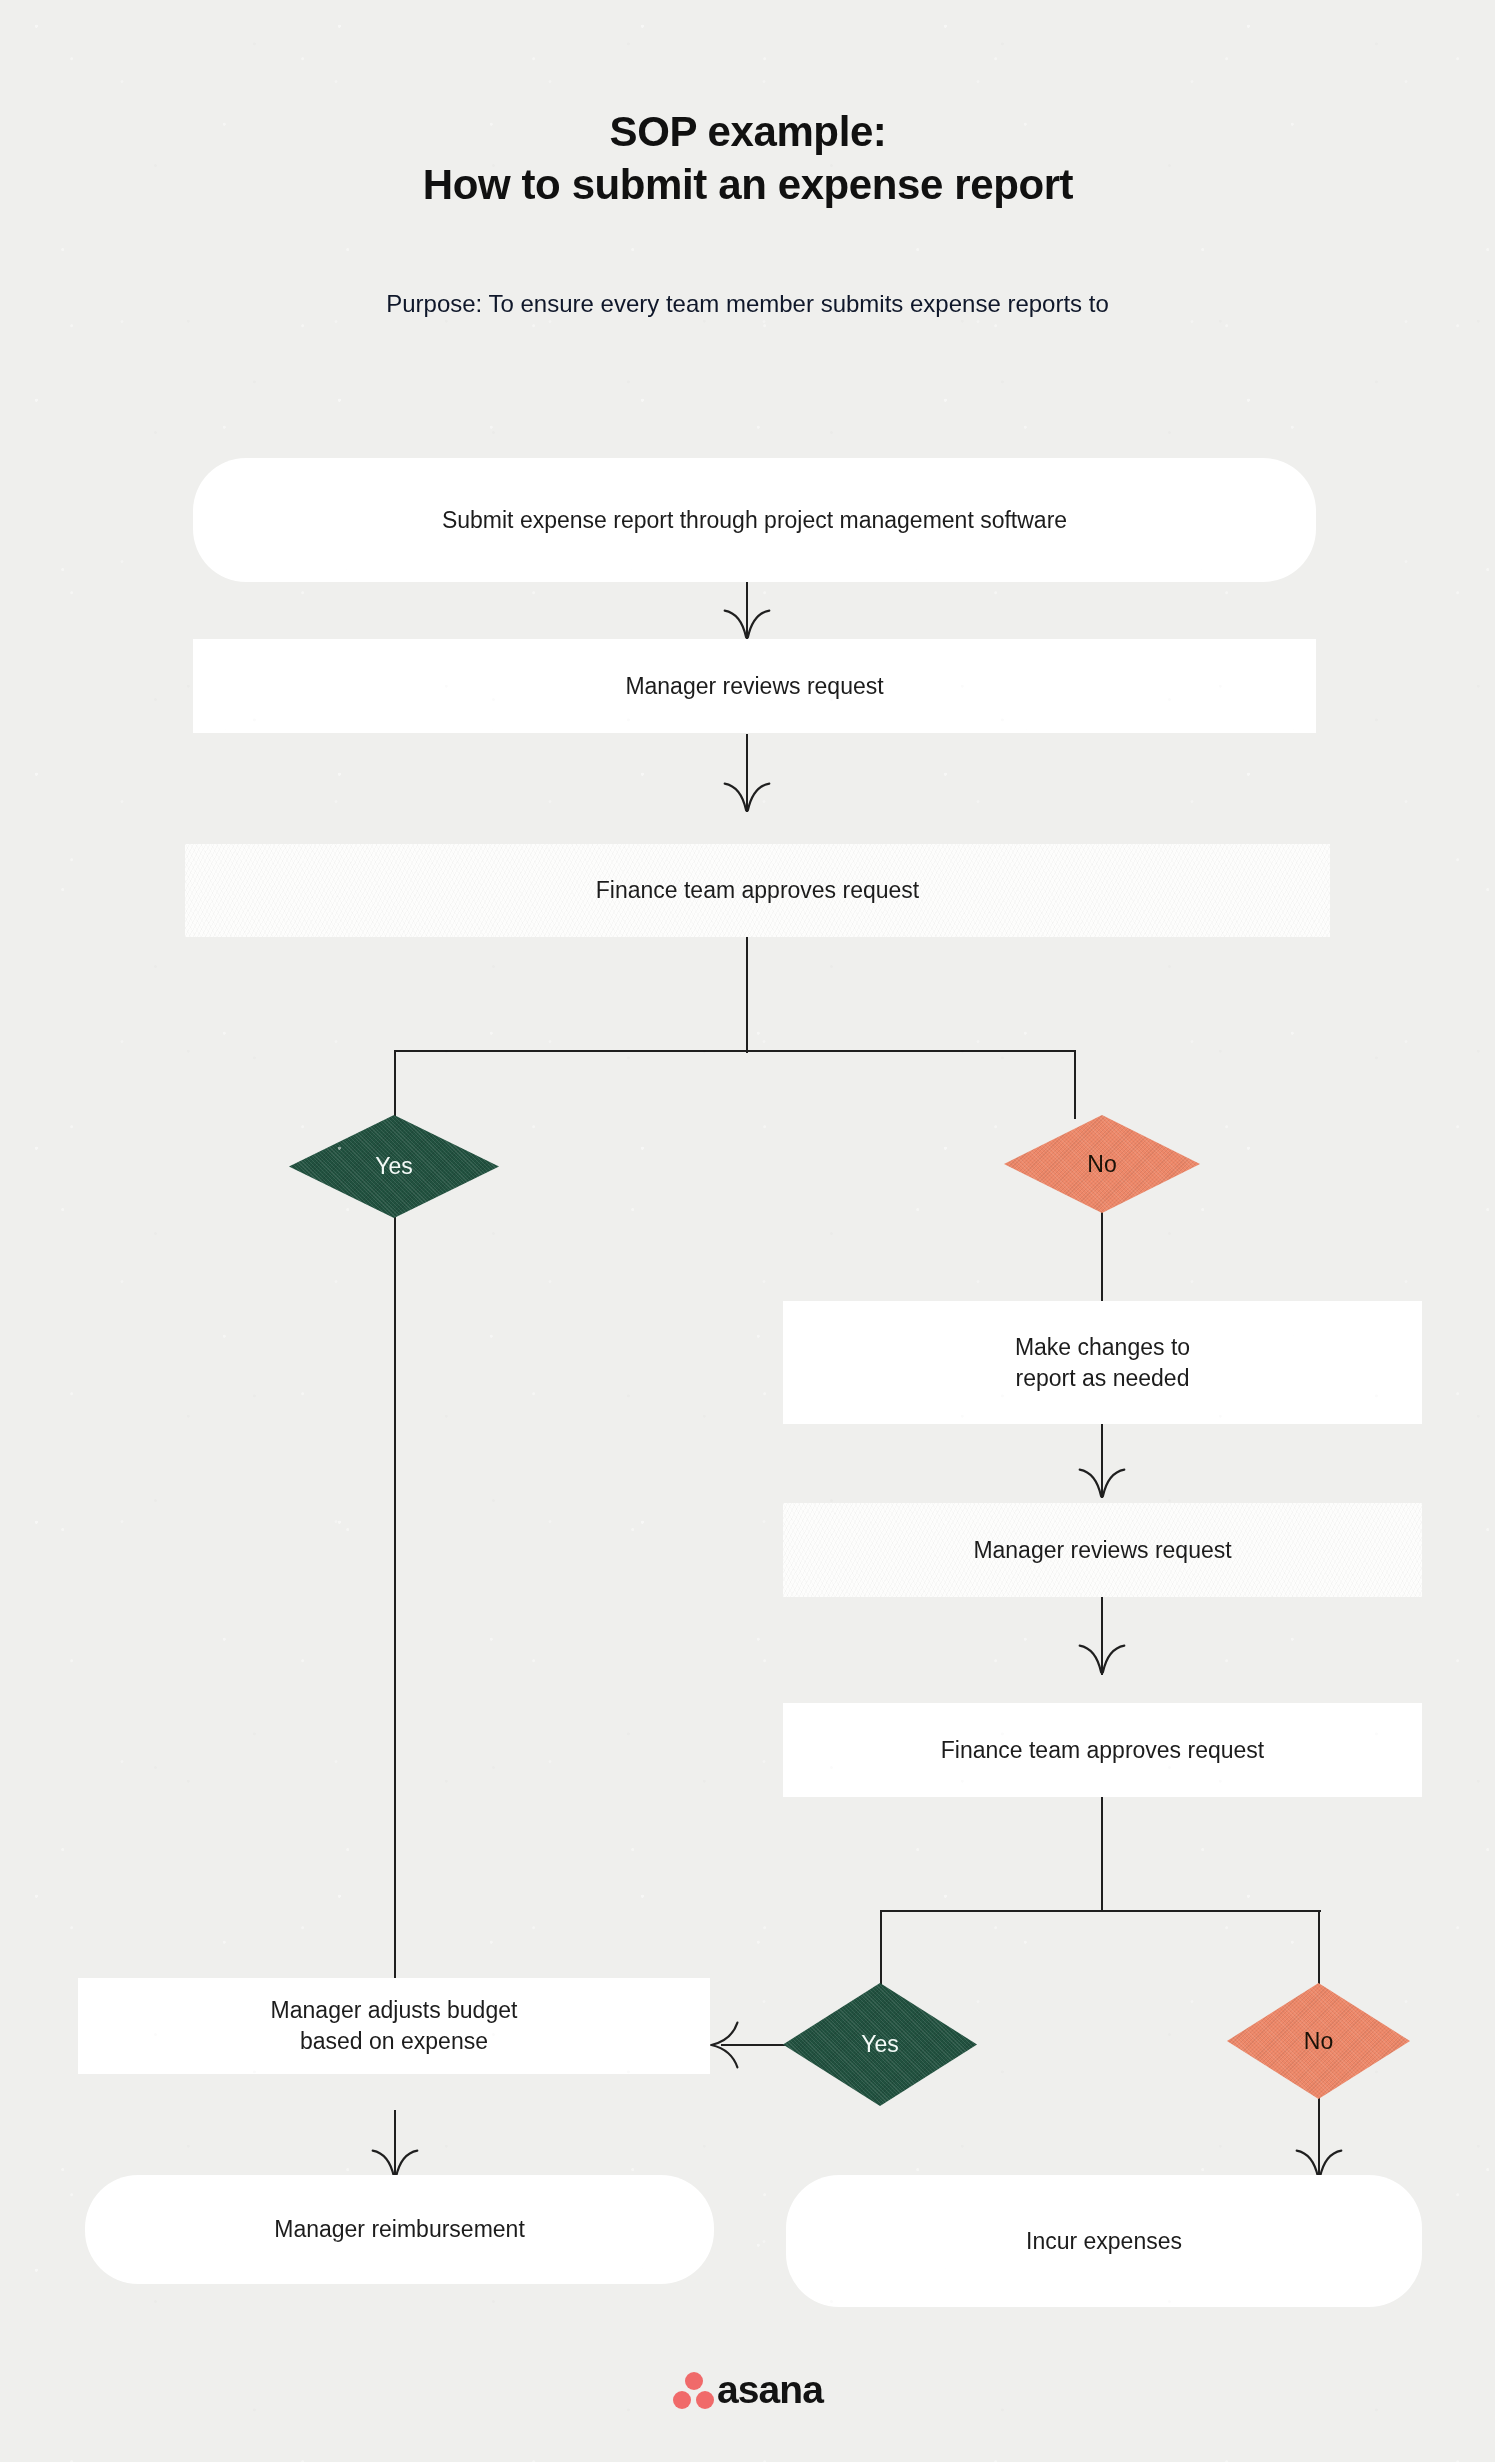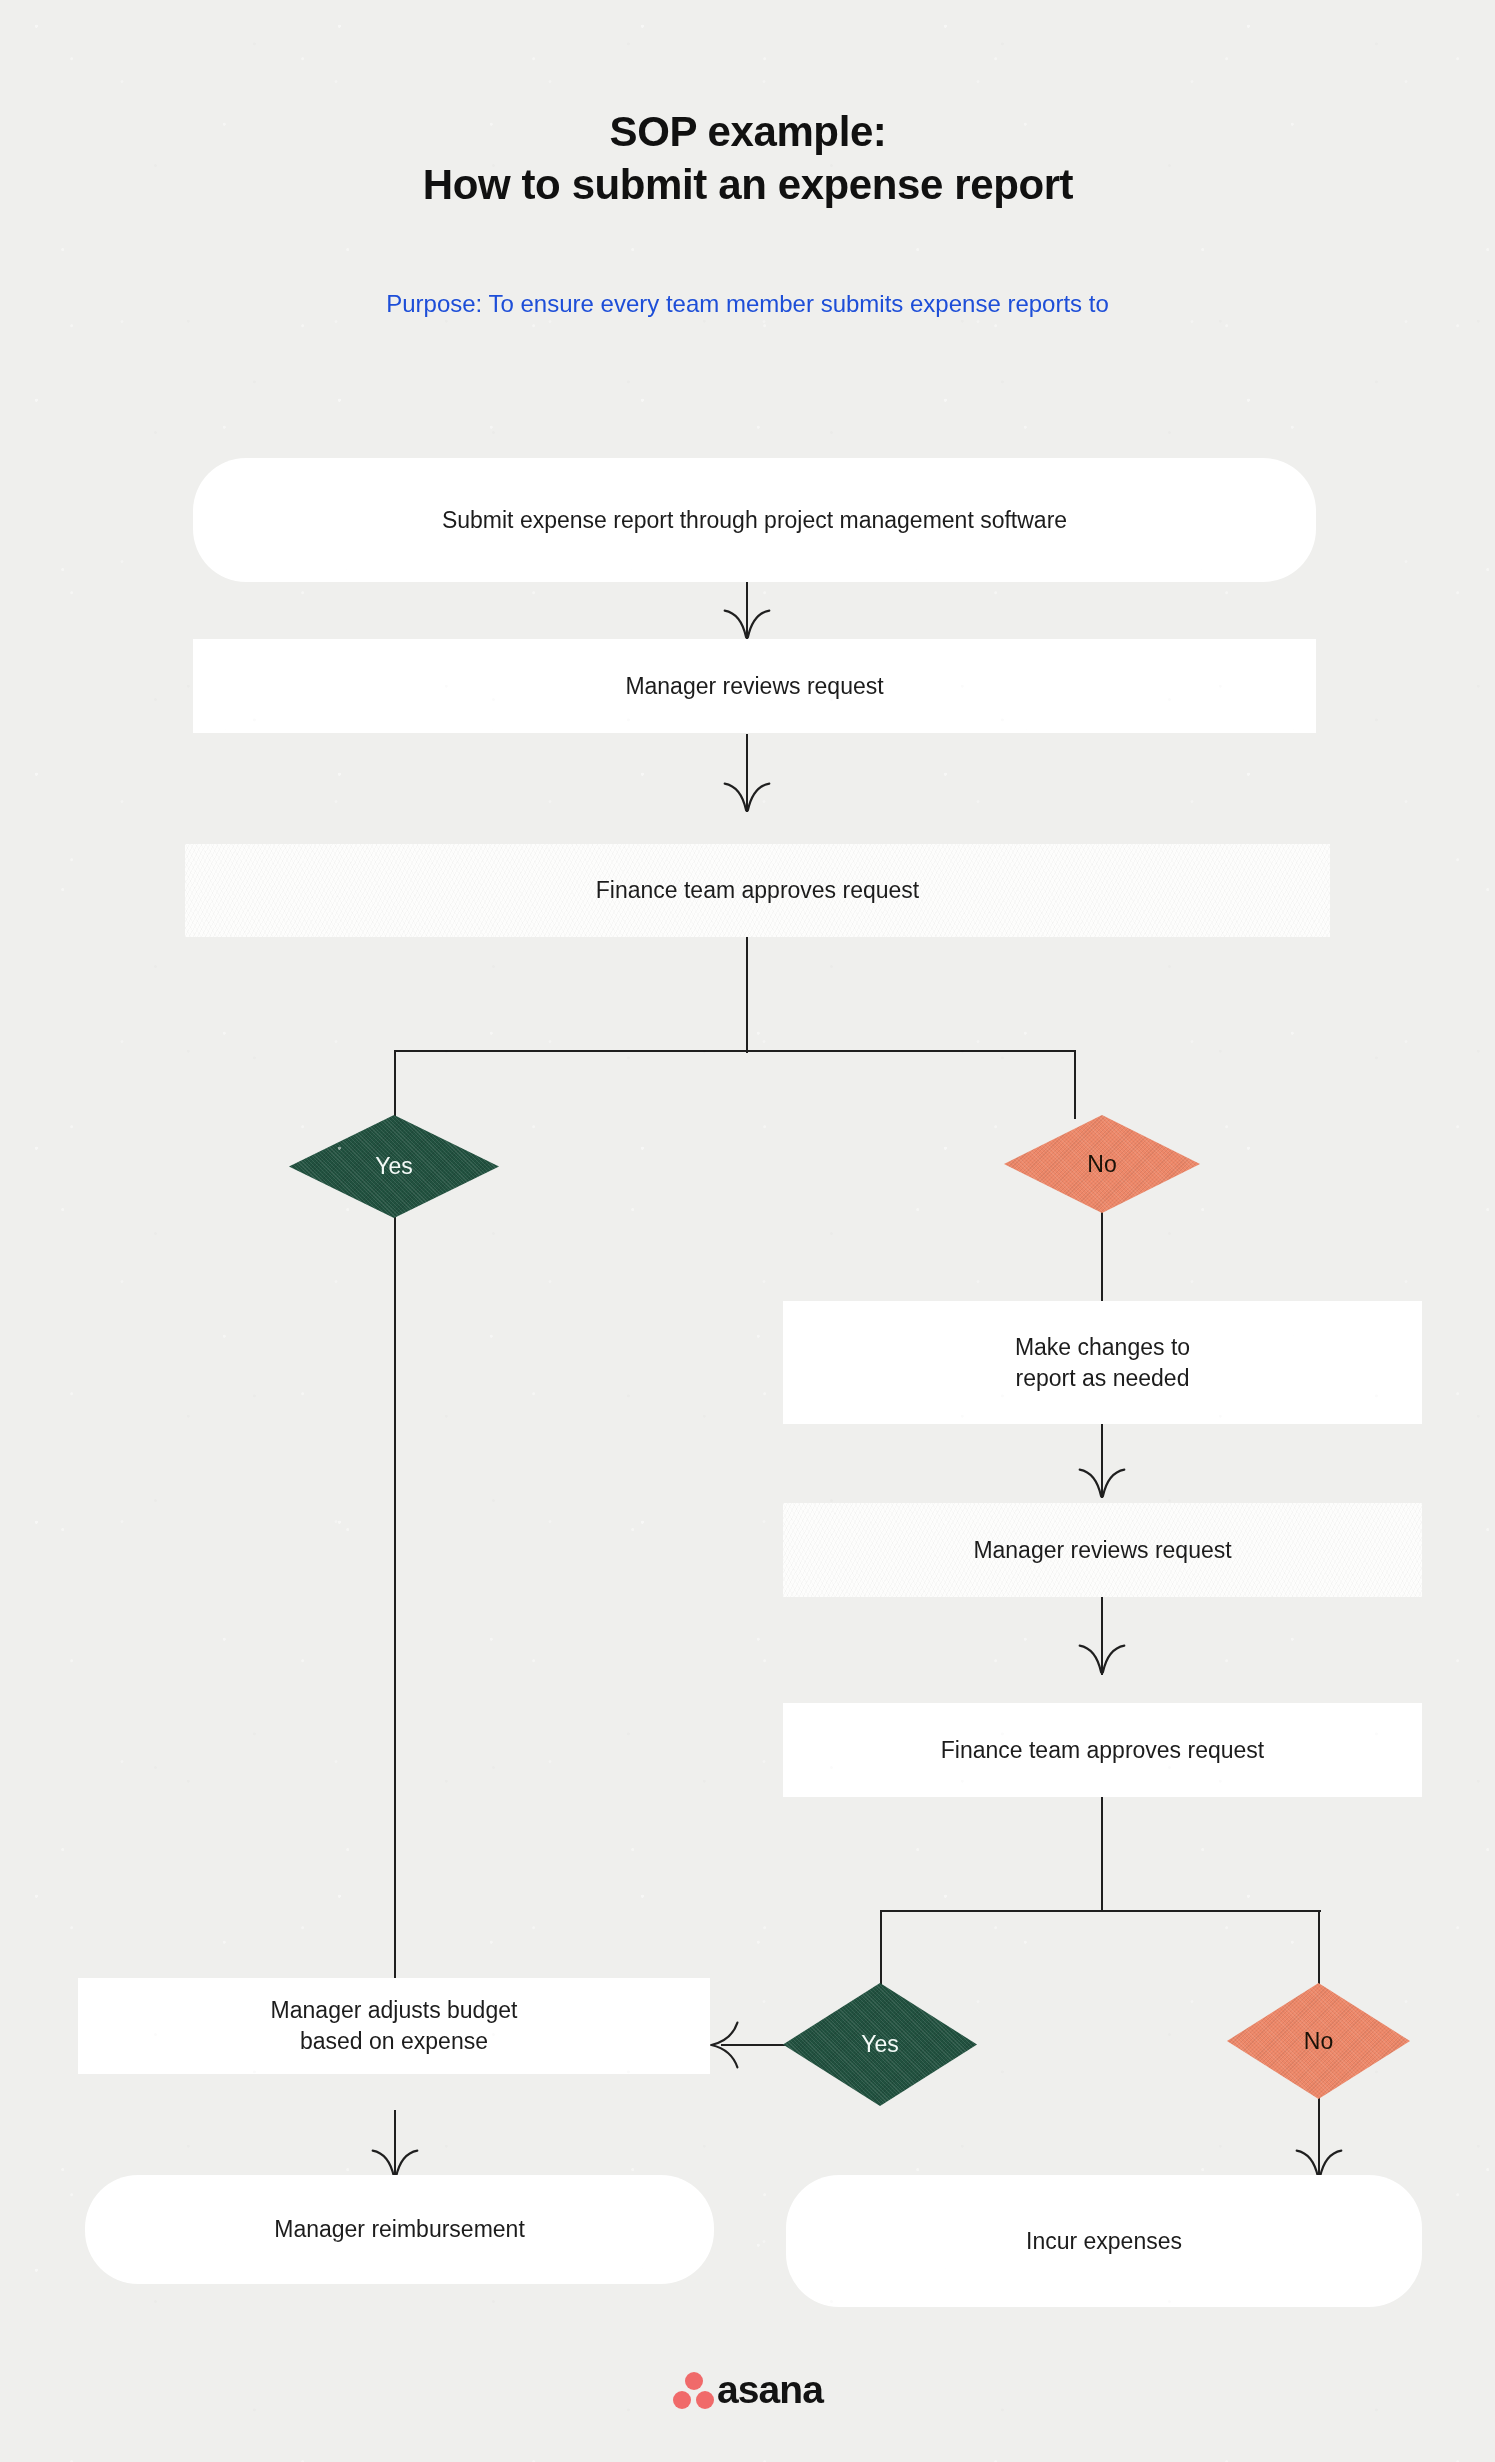--- a/index.html
+++ b/index.html
@@ -50,21 +50,21 @@
     color: #111111;
   }
   .title-line { display: block; }
   .purpose {
     position: absolute;
     left: 191px;
     width: 1113px;
     text-align: center;
     font-size: 24px;
     line-height: 1.44;
-    color: #1d4ed8;
+    color: #0f172a;
   }
   .purpose-line { display: block; }
 
   
   .node {
     position: absolute;
     background: #ffffff;
     display: flex;
     align-items: center;
     justify-content: center;

